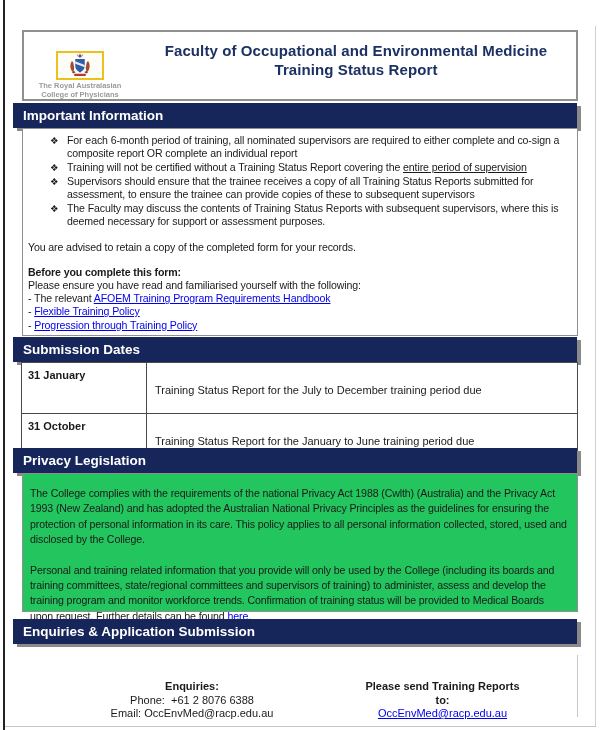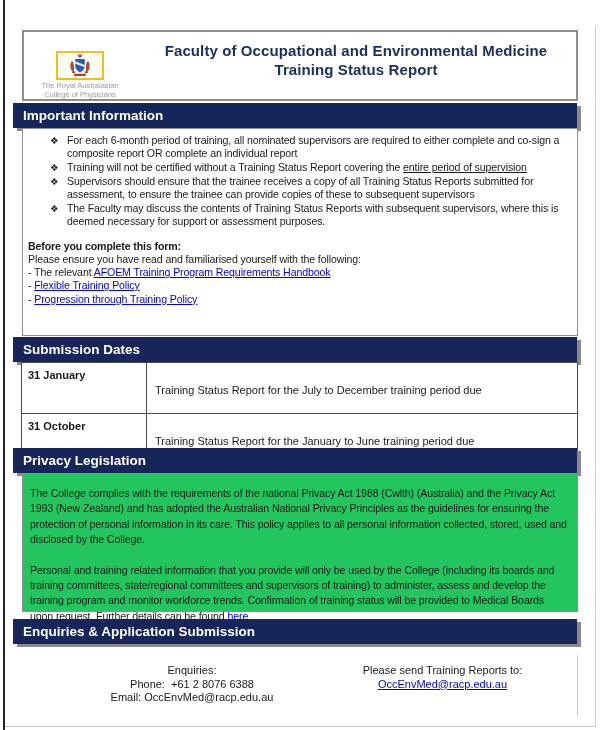--- a/index.html
+++ b/index.html
@@ -7,21 +7,21 @@
         font-family:"Liberation Sans", sans-serif;color:#1a1a1a;}
 
   
   .edge-left{position:absolute;left:3px;top:0;width:2px;height:730px;background:#222;}
   .edge-right{position:absolute;left:595px;top:26px;width:1px;height:700px;background:#cfcfcf;}
   .edge-bottom{position:absolute;left:5px;top:726px;width:591px;height:1px;background:#c4c4c4;}
 
   
   .header-box{position:absolute;left:22px;top:30px;width:556px;height:71px;
               border:2px solid #8f8f8f;box-sizing:border-box;display:flex;background:#fff;}
-  .logo-wrap{width:112px;display:flex;flex-direction:column;align-items:center;padding-top:19px;flex:none;}
+  .logo-wrap{width:112px;display:flex;flex-direction:column;align-items:center;padding-top:19px;flex:none;font-weight:bold;}
   .crest{width:44px;height:42px;border:2px solid #ecc11c;background:#fdfdf6;display:block;}
   .logo-caption{font-size:7.5px;color:#9a9a9a;text-align:center;line-height:8.5px;margin-top:2px;}
   .title-wrap{flex:1;text-align:center;padding-top:9px;color:#1c3163;font-weight:bold;
               font-size:15px;line-height:19px;letter-spacing:0.1px;}
 
   
   .bar{position:absolute;left:13px;width:564px;height:25px;background:#17265a;color:#ffffff;
        font-weight:bold;font-size:13.5px;line-height:25px;padding-left:10px;box-sizing:border-box;
        box-shadow:4px 3px 0 #8a8a8a;}
   .bar-important{top:103px;}
@@ -54,21 +54,21 @@
                border:1px solid #8f8f8f;box-sizing:border-box;font-size:10.6px;letter-spacing:-0.12px;
                line-height:15.4px;padding:12px 8px 0 7px;}
   .privacy-box p{margin:0 0 15px 0;}
 
   
   .footer{position:absolute;left:22px;top:655px;width:556px;height:62px;display:flex;
           border-right:1px solid #c6c6c6;box-sizing:border-box;}
   .f-left{width:340px;text-align:center;font-size:11px;line-height:13.5px;padding-top:9px;flex:none;}
   .f-right{width:216px;box-sizing:border-box;padding-right:55px;text-align:center;
            font-size:11px;line-height:13.5px;padding-top:9px;flex:none;}
-  .f-bold{font-weight:normal;}
+  .f-bold{font-weight:bold;margin-top:16px;}
   .pre{white-space:pre;}
 </style>
 </head>
 <body>
 
 <div class="page">
   <div class="edge-left"></div>
   <div class="edge-right"></div>
   <div class="edge-bottom"></div>
 
@@ -110,20 +110,21 @@
     </div>
     <div class="bullet">
       <span class="marker">❖</span>
       <span class="btxt"><span>Supervisors should ensure that the trainee receives a copy of all Training Status Reports submitted for assessment, to ensure the trainee can provide copies of these to subsequent supervisors</span><span class="ul"></span></span>
     </div>
     <div class="bullet">
       <span class="marker">❖</span>
       <span class="btxt"><span>The Faculty may discuss the contents of Training Status Reports with subsequent supervisors, where this is deemed necessary for support or assessment purposes.</span><span class="ul"></span></span>
     </div>
 
+    <div class="adv">You are advised to retain a copy of the completed form for your records.</div>
 
     <div class="before-title">Before you complete this form:</div>
     <div>Please ensure you have read and familiarised yourself with the following:</div>
 
     <div class="linkline"><span>- The relevant </span><a class="lnk">AFOEM Training Program Requirements Handbook</a></div>
     <div class="linkline"><span>- </span><a class="lnk">Flexible Training Policy</a></div>
     <div class="linkline"><span>- </span><a class="lnk">Progression through Training Policy</a></div>
   </div>
 
   <div class="bar bar-submission">Submission Dates</div>

